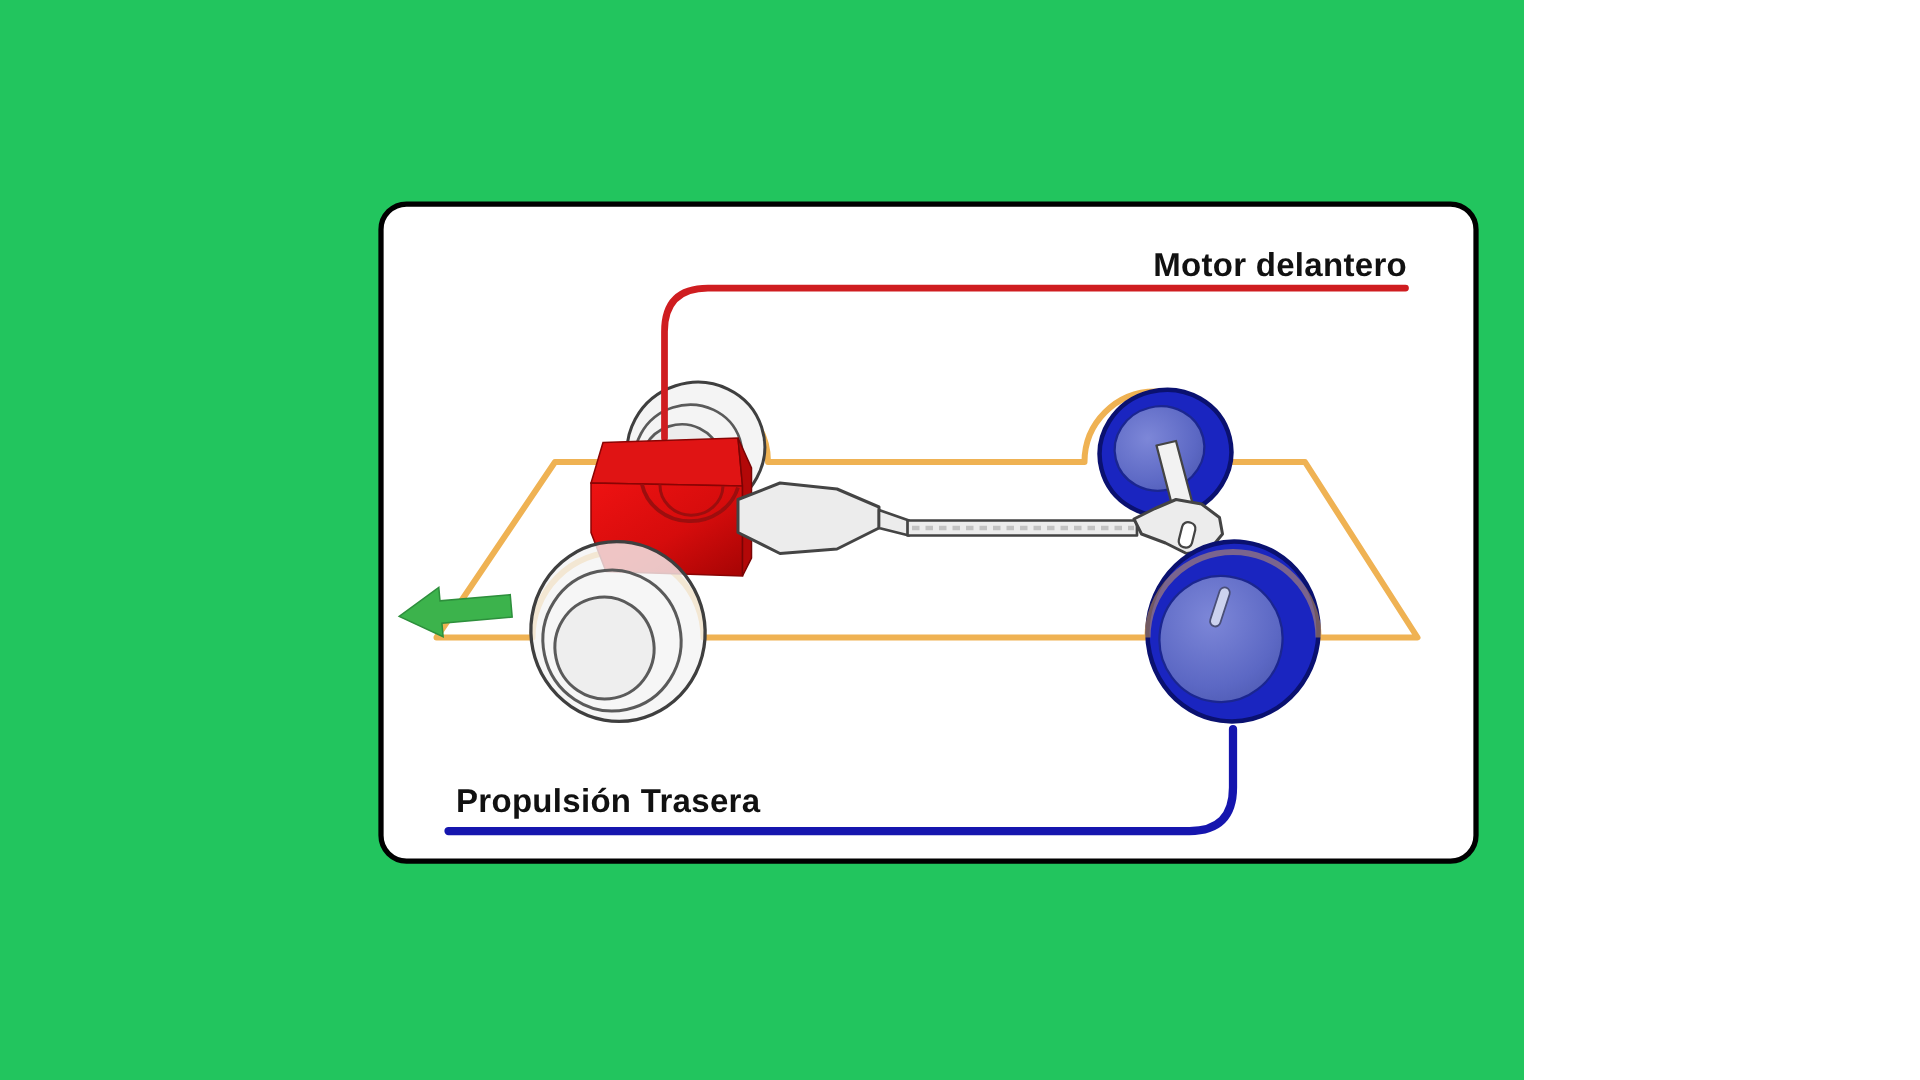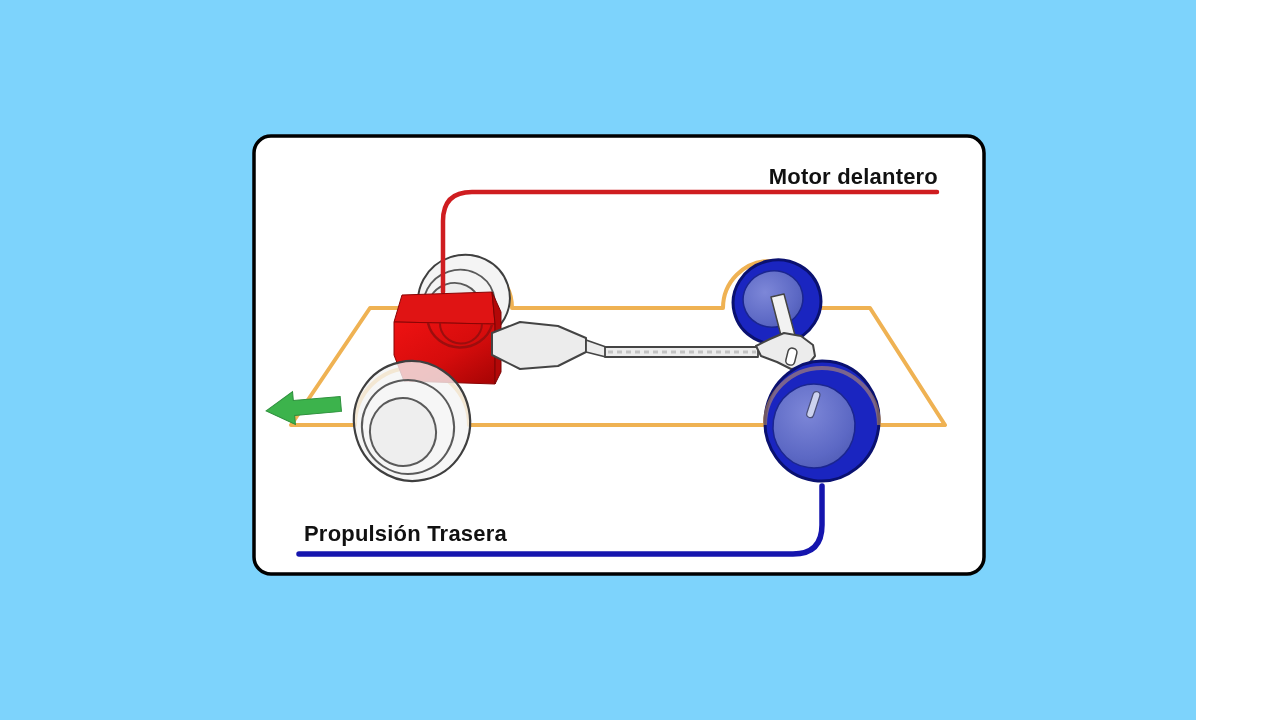--- a/index.html
+++ b/index.html
@@ -6,23 +6,23 @@
     margin: 0;
     padding: 0;
     width: 1280px;
     height: 720px;
     background: #ffffff;
     overflow: hidden;
     font-family: "Liberation Sans", sans-serif;
   }
   #stage {
     position: relative;
-    width: 1196px;
+    width: 1016px;
     height: 720px;
-    background: #7dd3fc;
+    background: #22c55e;
   }
   svg { display: block; }
   .diagram-label {
     font-family: "Liberation Sans", "DejaVu Sans", sans-serif;
     font-weight: 700;
     font-size: 22px;
     letter-spacing: 0.2px;
   }
 </style>
 </head>

